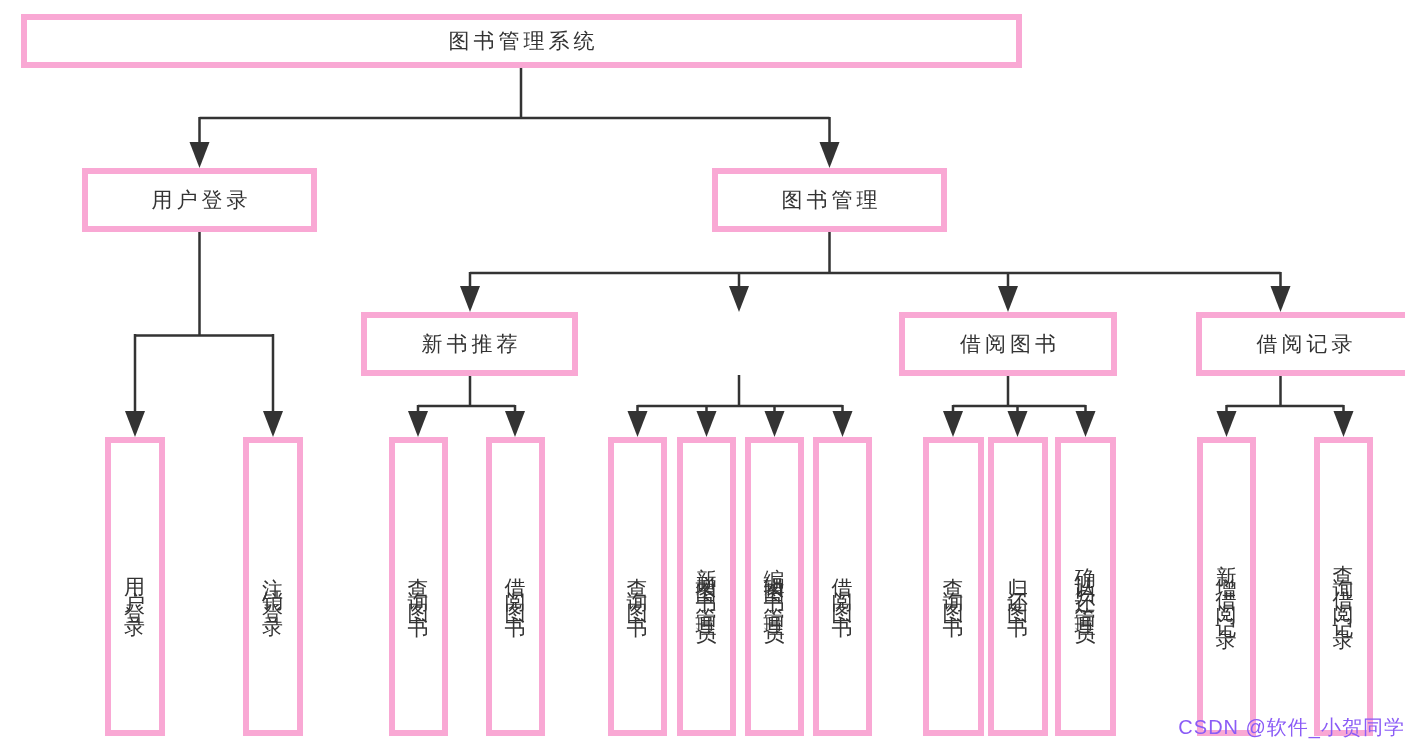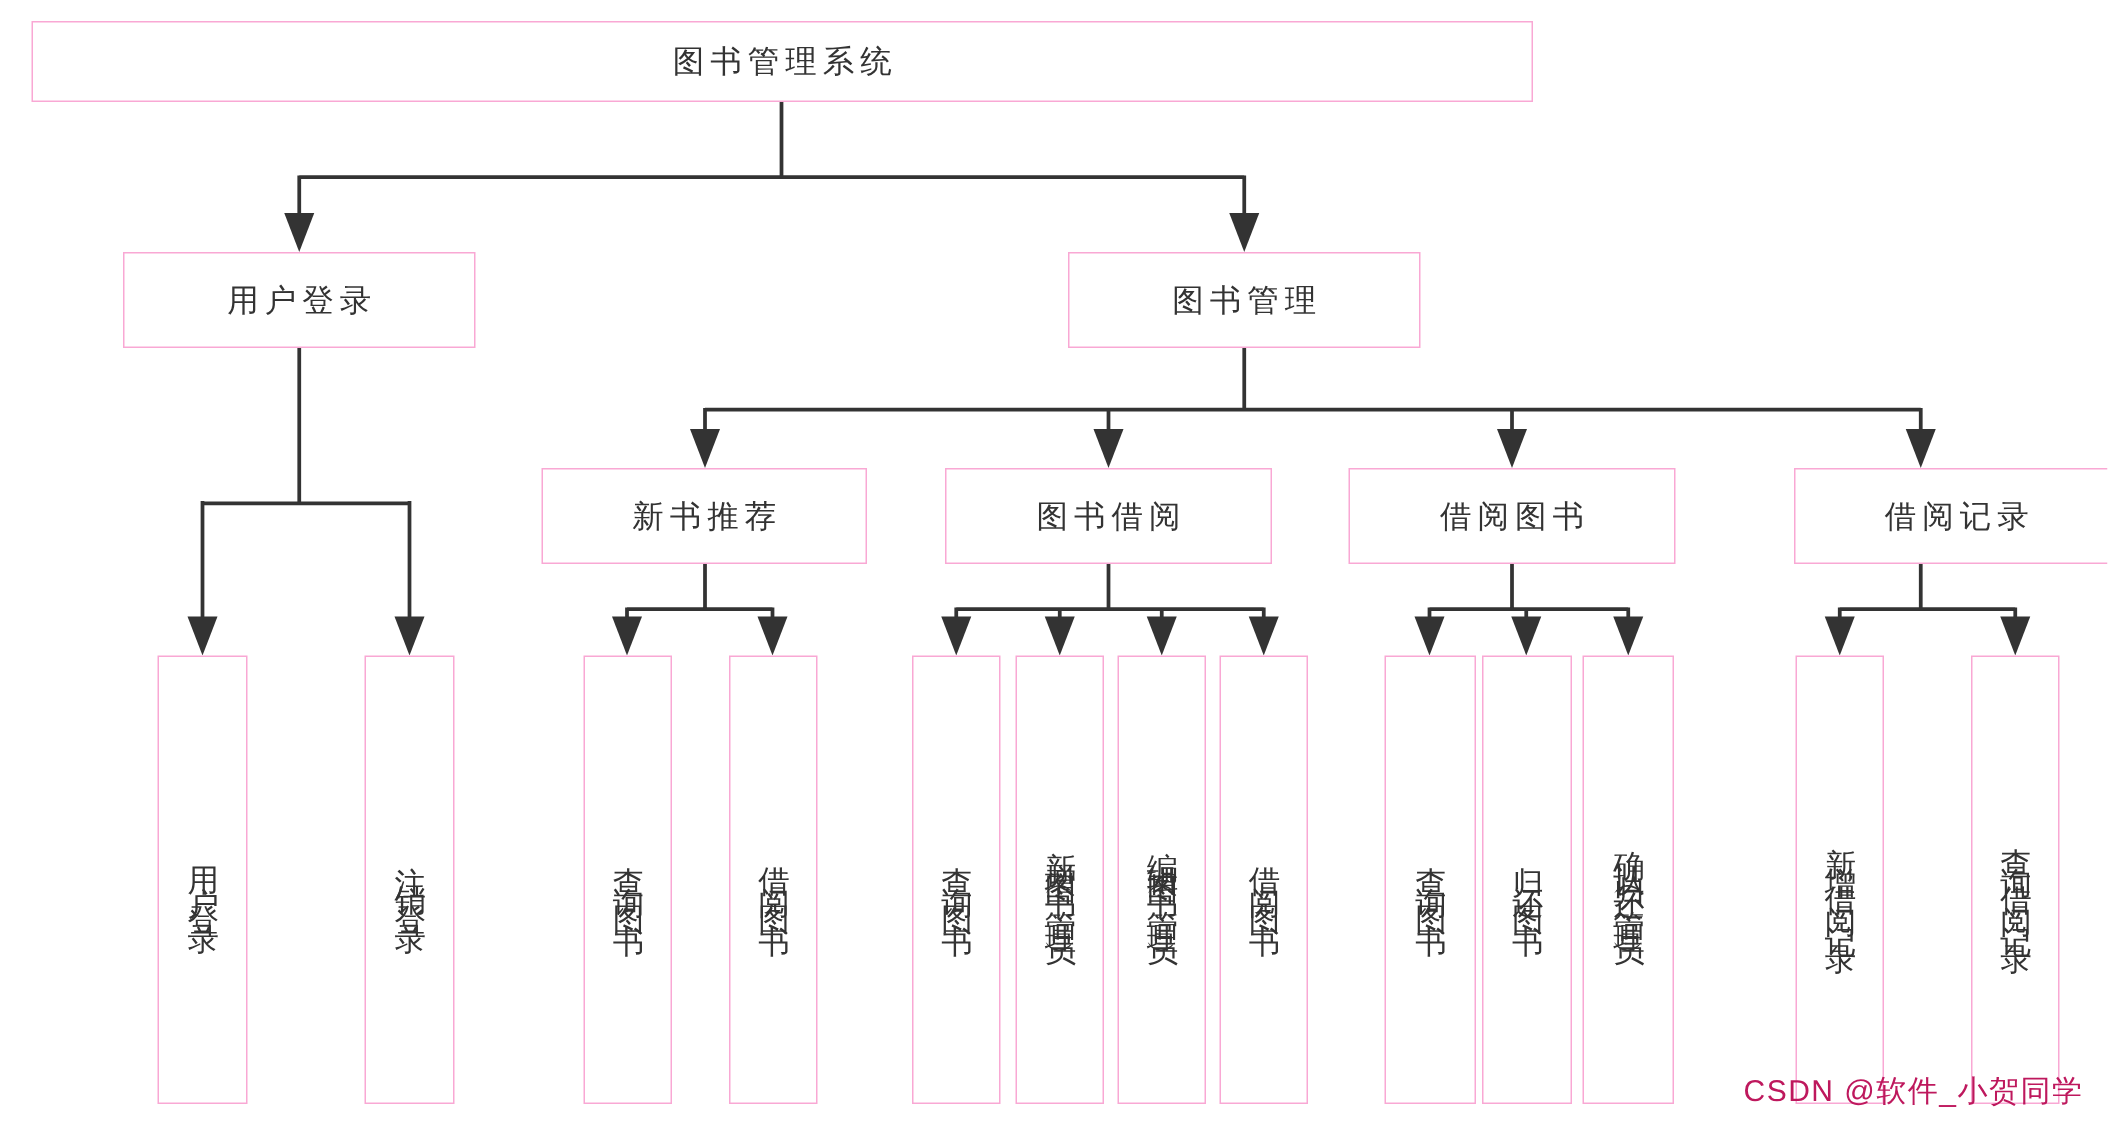--- a/index.html
+++ b/index.html
@@ -13,21 +13,21 @@
   }
   svg.connectors {
     position: absolute;
     left: 0; top: 0;
     width: 1405px; height: 747px;
     pointer-events: none;
   }
   .node {
     position: absolute;
     box-sizing: border-box;
-    border: 1px solid #f9a8d4;
+    border: 6px solid #f9a8d4;
     background: #ffffff;
     color: #333333;
     display: flex;
     align-items: center;
     justify-content: center;
     text-align: center;
   }
   .hnode { font-size: 21px; letter-spacing: 4px; text-indent: 4px; }
   .root  { left: 21px;  top: 14px;  width: 1001px; height: 54px; }
   .lvl2  { height: 64px; top: 168px; width: 235px; }
@@ -59,23 +59,23 @@
   #lf-7  { left: 745px;  }
   #lf-8  { left: 813px;  }
   #lf-9  { left: 923px;  width: 61px; }
   #lf-10 { left: 988px;  width: 60px; }
   #lf-11 { left: 1055px; width: 61px; }
   #lf-12 { left: 1197px; }
   #lf-13 { left: 1314px; }
 
   .watermark {
     position: absolute;
-    right: 16px;
+    right: 0;
     bottom: 6px;
-    color: #be185d;
+    color: #8b5cf6;
     font-size: 20px;
     letter-spacing: 1px;
     white-space: nowrap;
   }
 </style>
 </head>
 <body>
 
 <div class="canvas">
 
@@ -149,23 +149,20 @@
   <div class="node lvl2 hnode" id="n-user-login">
     <span>用户登录</span>
   </div>
   <div class="node lvl3 hnode" id="n-new-books">
     <span>新书推荐</span>
   </div>
 
   <div class="node lvl2 hnode" id="n-book-mgmt">
     <span>图书管理</span>
   </div>
-  <div class="node lvl3 hnode" id="n-book-borrow">
-    <span>图书借阅</span>
-  </div>
   <div class="node lvl3 hnode" id="n-cur-borrow">
     <span>借阅图书</span>
   </div>
   <div class="node lvl3 hnode" id="n-borrow-recs">
     <span>借阅记录</span>
   </div>
 
   <div class="node leaf" id="lf-1">
     <span class="vtext">用户登录</span>
   </div>

